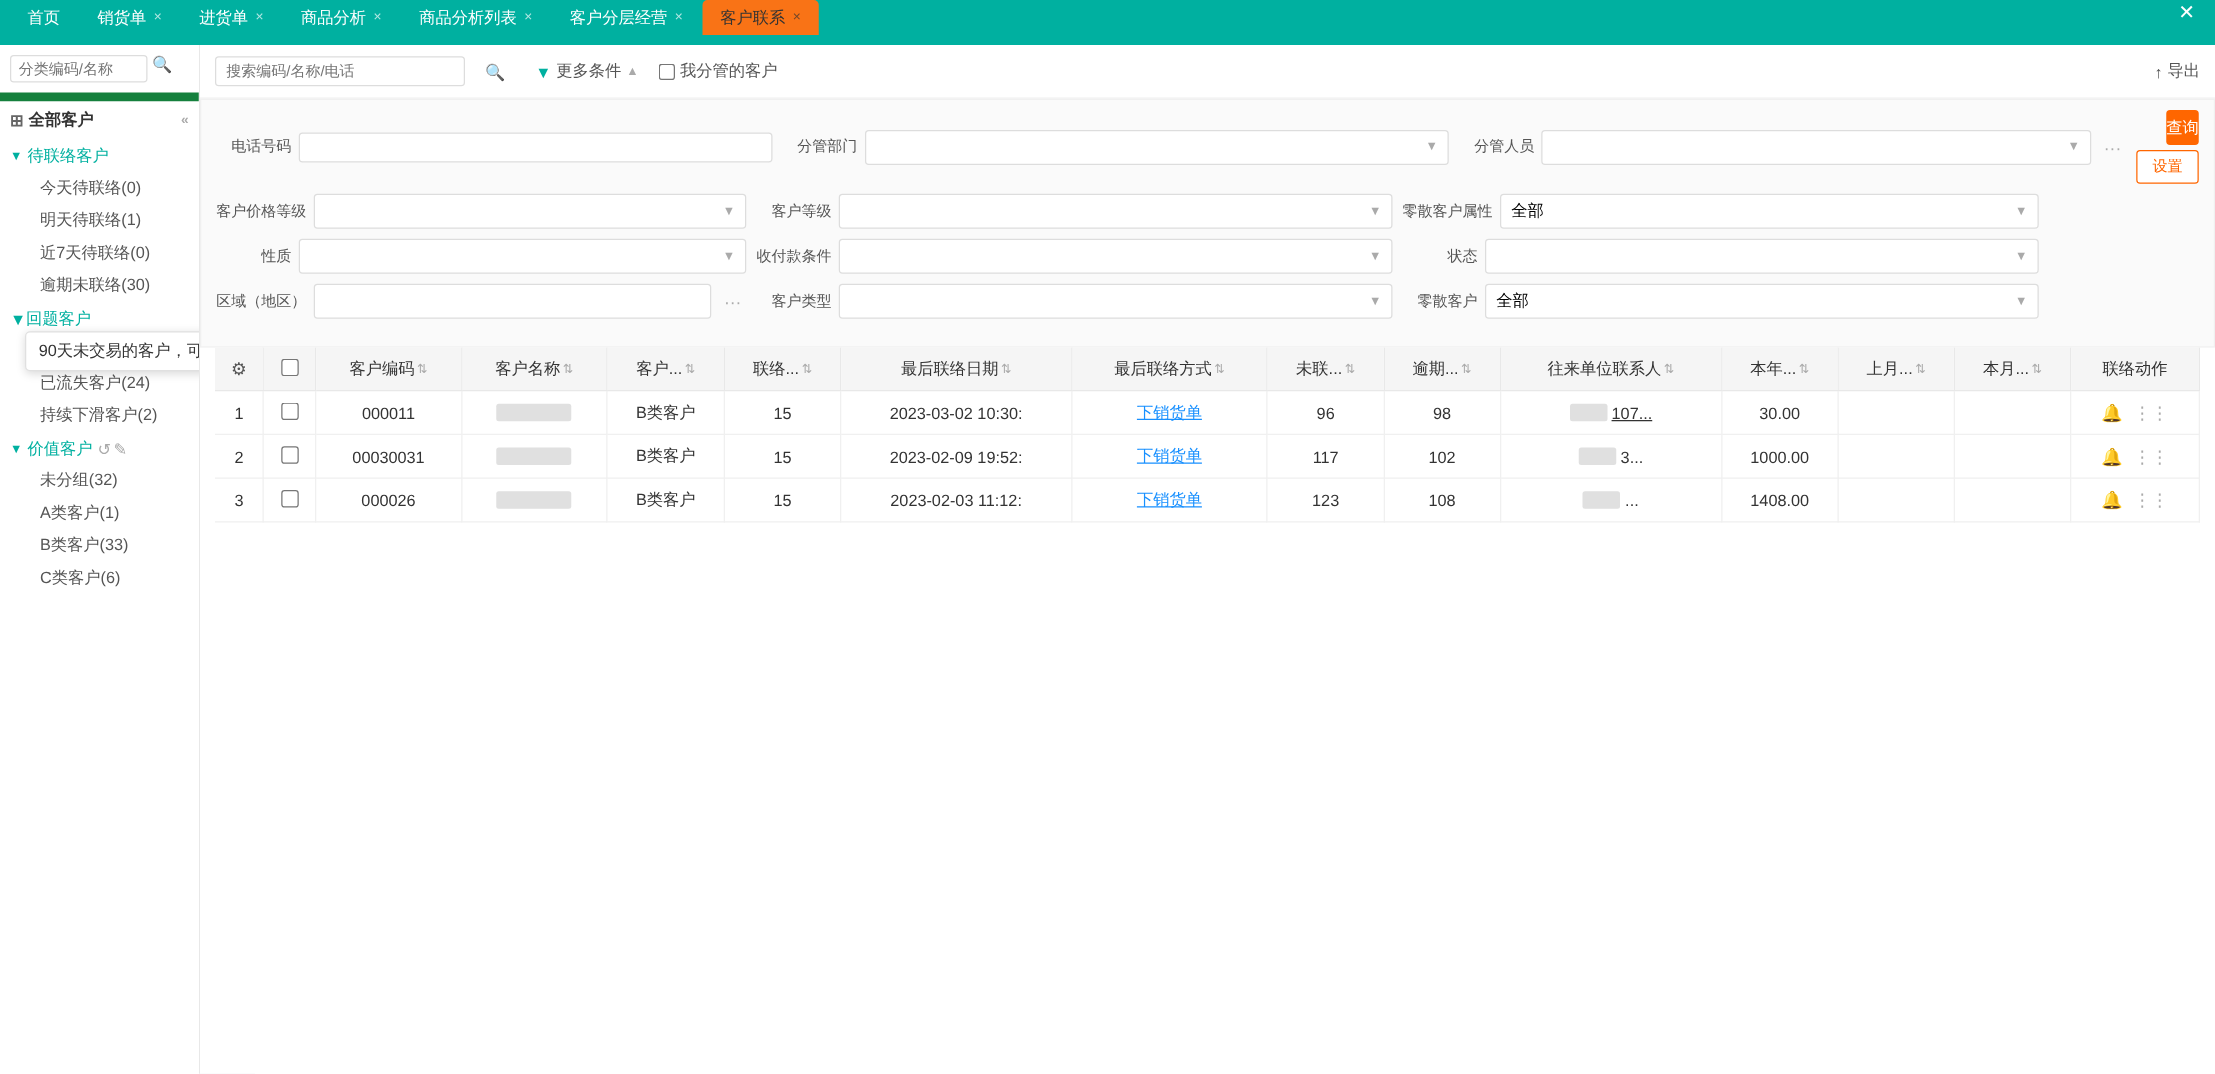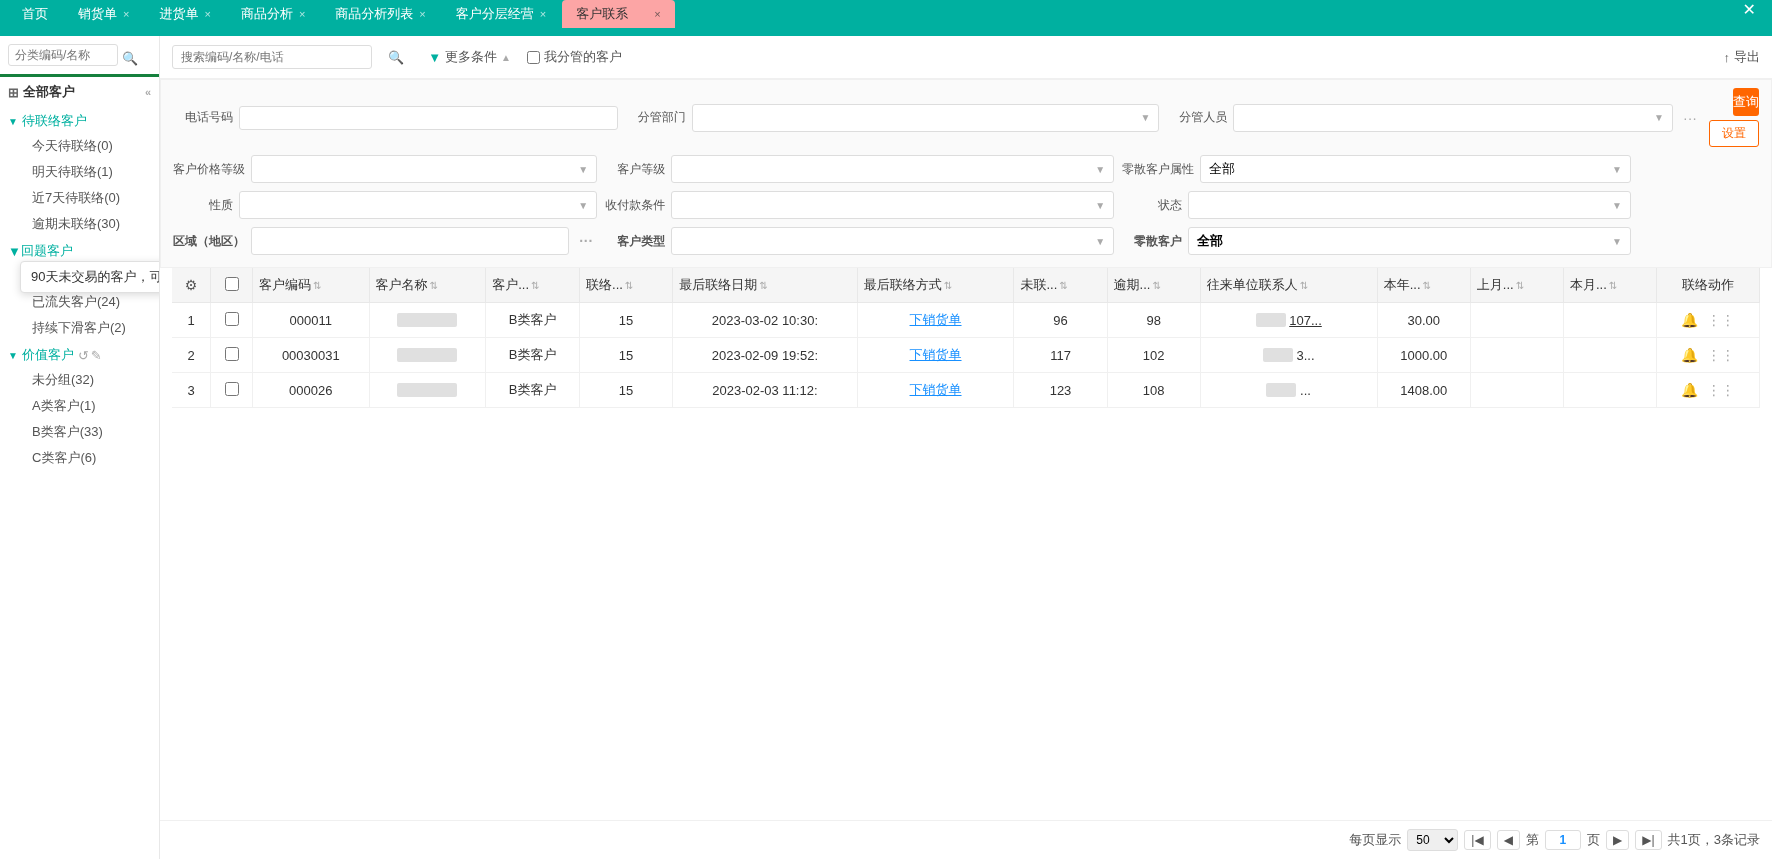--- a/index.html
+++ b/index.html
@@ -19,23 +19,22 @@
       padding: 0 14px;
       height: 28px;
       color: #fff;
       cursor: pointer;
       border-radius: 4px 4px 0 0;
       margin-right: 2px;
       font-size: 13px;
       white-space: nowrap;
     }
     .tab-item.active {
-      background: #fca5a5;
+      background: #f97316;
       color: #333;
-      gap: 20px;
     }
     .tab-item .close-x {
       margin-left: 6px;
       font-size: 11px;
       opacity: 0.7;
     }
     .tab-close-all {
       margin-left: auto;
       color: #fff;
       font-size: 16px;
@@ -54,23 +53,23 @@
       width: 160px;
       background: #fff;
       border-right: 1px solid #e8e8e8;
       display: flex;
       flex-direction: column;
       overflow-y: auto;
       flex-shrink: 0;
     }
     .sidebar-search {
       display: flex;
-      align-items: flex-end;
+      align-items: flex-start;
       padding: 8px;
-      border-bottom: 3px solid #15803d;
+      border-bottom: 7px solid #15803d;
     }
     .sidebar-search input {
       border: 1px solid #ddd;
       border-radius: 3px;
       padding: 3px 6px;
       width: 110px;
       font-size: 12px;
       outline: none;
     }
     .sidebar-search .search-icon {
@@ -320,21 +319,21 @@
       display: flex;
       align-items: center;
       justify-content: center;
       gap: 8px;
     }
     .action-icon {
       color: #aaa;
       cursor: pointer;
       font-size: 14px;
     }
-    .th-sort { display: flex; align-items: center; gap: 2px; }
+    .th-sort { display: flex; align-items: center; justify-content: center; gap: 2px; }
     .sort-icon { color: #aaa; font-size: 10px; }
 
     
     .pagination {
       display: flex;
       align-items: center;
       justify-content: flex-end;
       padding: 8px 12px;
       border-top: 1px solid #f0f0f0;
       gap: 6px;
@@ -577,21 +576,21 @@
         <div class="filter-field" style="flex:1.2;">
           <label>状态</label>
           <div class="select-box" style="flex:1;">
             <span></span>
               <span class="chevron">▼</span>
           </div>
         </div>
         <div style="width:120px;"></div>
       </div>
 
-      <div class="filter-row" style="margin-bottom:4px;font-weight:bold;">
+      <div class="filter-row" style="margin-bottom:14px;">
         <div class="filter-field">
           <label>区域（地区）</label>
           <div class="select-box" style="flex:1;">
             <span></span>
               <span class="chevron"></span>
           </div>
           <span class="filter-ellipsis">···</span>
         </div>
         <div class="filter-field" style="flex:1.2;">
           <label>客户类型</label>
@@ -771,30 +770,15 @@
         <div class="action-icons">
           <span class="action-icon">🔔</span>
           <span class="action-icon">⋮⋮</span>
         </div>
       </td>
     </tr>
           </tbody>
       </table>
     </div>
 
-    <div class="pagination">
-      <span>每页显示</span>
-      <select class="page-size-select">
-        <option>50</option>
-        <option>100</option>
-      </select>
-      <button class="page-nav-btn">|◀</button>
-      <button class="page-nav-btn">◀</button>
-      <span>第</span>
-      <input class="page-input" type="text" value="1" style="">
-      <span>页</span>
-      <button class="page-nav-btn">▶</button>
-      <button class="page-nav-btn">▶|</button>
-      <span>共1页，3条记录</span>
-    </div>
 
   </div>
 </div>
 
 </body></html>

